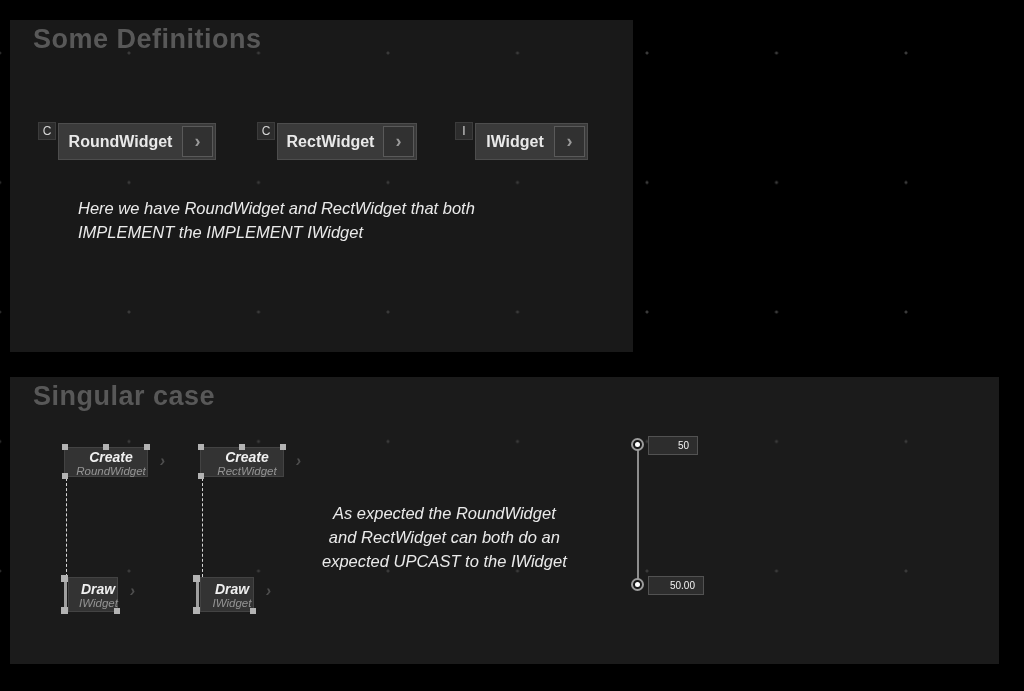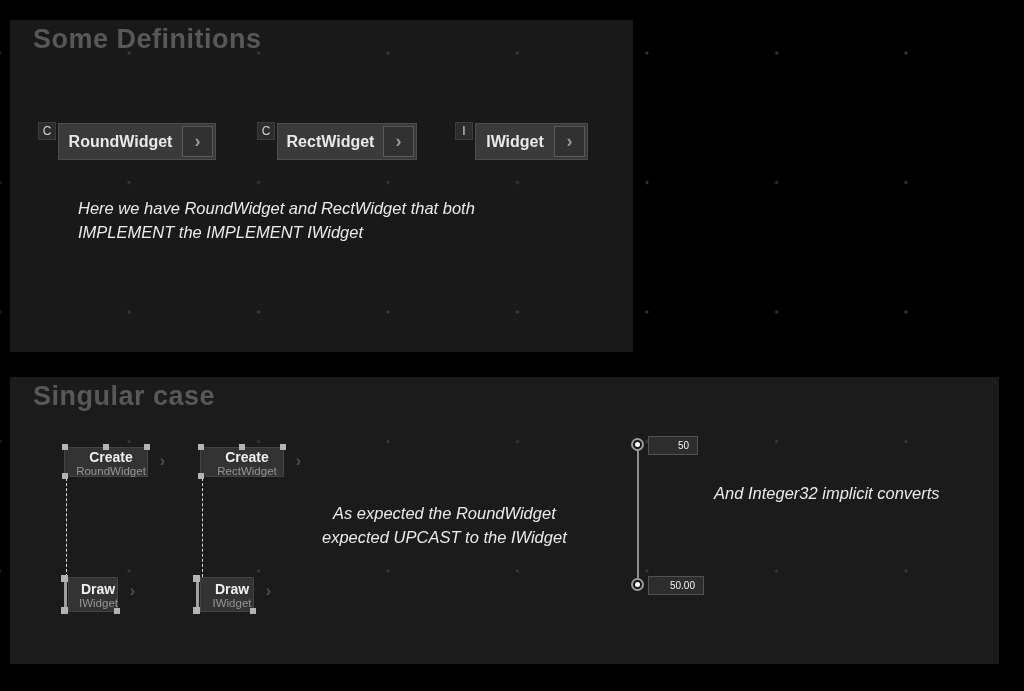--- a/index.html
+++ b/index.html
@@ -33,21 +33,21 @@
 
   
   .note{position:absolute;font-style:italic;color:#eaeaea;font-size:16.5px;line-height:24px;
     z-index:3;white-space:nowrap;}
   #note-definitions{left:52px;top:176px;margin-left:16px;}
   #note-upcast{left:312px;top:88px;margin-top:36px;}
   #note-convert{left:704px;top:103px;line-height:26px;}
 
   
   .flow-node{position:absolute;background:#333;border:1px solid #434343;box-sizing:border-box;
-    z-index:3;padding:2px 0 0 10px;}
+    z-index:3;padding:2px 0 0 10px;font-style:italic;}
   #create-round{left:54px;top:70px;width:84px;height:30px;}
   #create-rect{left:190px;top:70px;width:84px;height:30px;}
   #draw-left{left:58px;top:200px;width:50px;height:35px;padding-top:4px;}
   #draw-right{left:190px;top:200px;width:54px;height:35px;padding-top:4px;}
   .node-title{font-size:14px;font-weight:600;color:#f0f0f0;line-height:15px;}
   .node-subtitle{font-size:11.5px;color:#949494;line-height:12px;white-space:nowrap;}
   .node-chevron{position:absolute;right:-18px;top:4px;color:#4e4e4e;font-size:16px;font-weight:bold;}
   .handle{position:absolute;width:6px;height:6px;background:#b3b3b3;}
   .h-tl{left:-3px;top:-4px;} .h-tc{left:50%;margin-left:-3px;top:-4px;}
   .h-tr{right:-3px;top:-4px;} .h-bl{left:-3px;bottom:-3px;}
@@ -146,33 +146,33 @@
       <span class="handle h-bar-t"></span>
       <span class="handle h-bar-b"></span>
       <span class="handle h-br"></span>
       <div class="node-title">Draw</div>
       <div class="node-subtitle">IWidget</div>
       <span class="node-chevron">›</span>
     </div>
 
     <div class="note" id="note-upcast">
       <div>As expected the RoundWidget</div>
+      <div>and RectWidget can both do an</div>
       <div>expected UPCAST to the IWidget</div>
     </div>
 
     <div class="solid-wire"></div>
     <div class="value-pin" id="pin-int">
       <span class="pin-dot"></span>
     </div>
     <div class="value-box" id="value-int">50</div>
     <div class="value-pin" id="pin-float">
       <span class="pin-dot"></span>
     </div>
     <div class="value-box" id="value-float">50.00</div>
 
     <div class="note" id="note-convert">
-      <div>And Integer32 implicit converts</div>
     </div>
   </div>
 
   <div class="grid-dots"></div>
 
 </div>
 
 </body></html>

